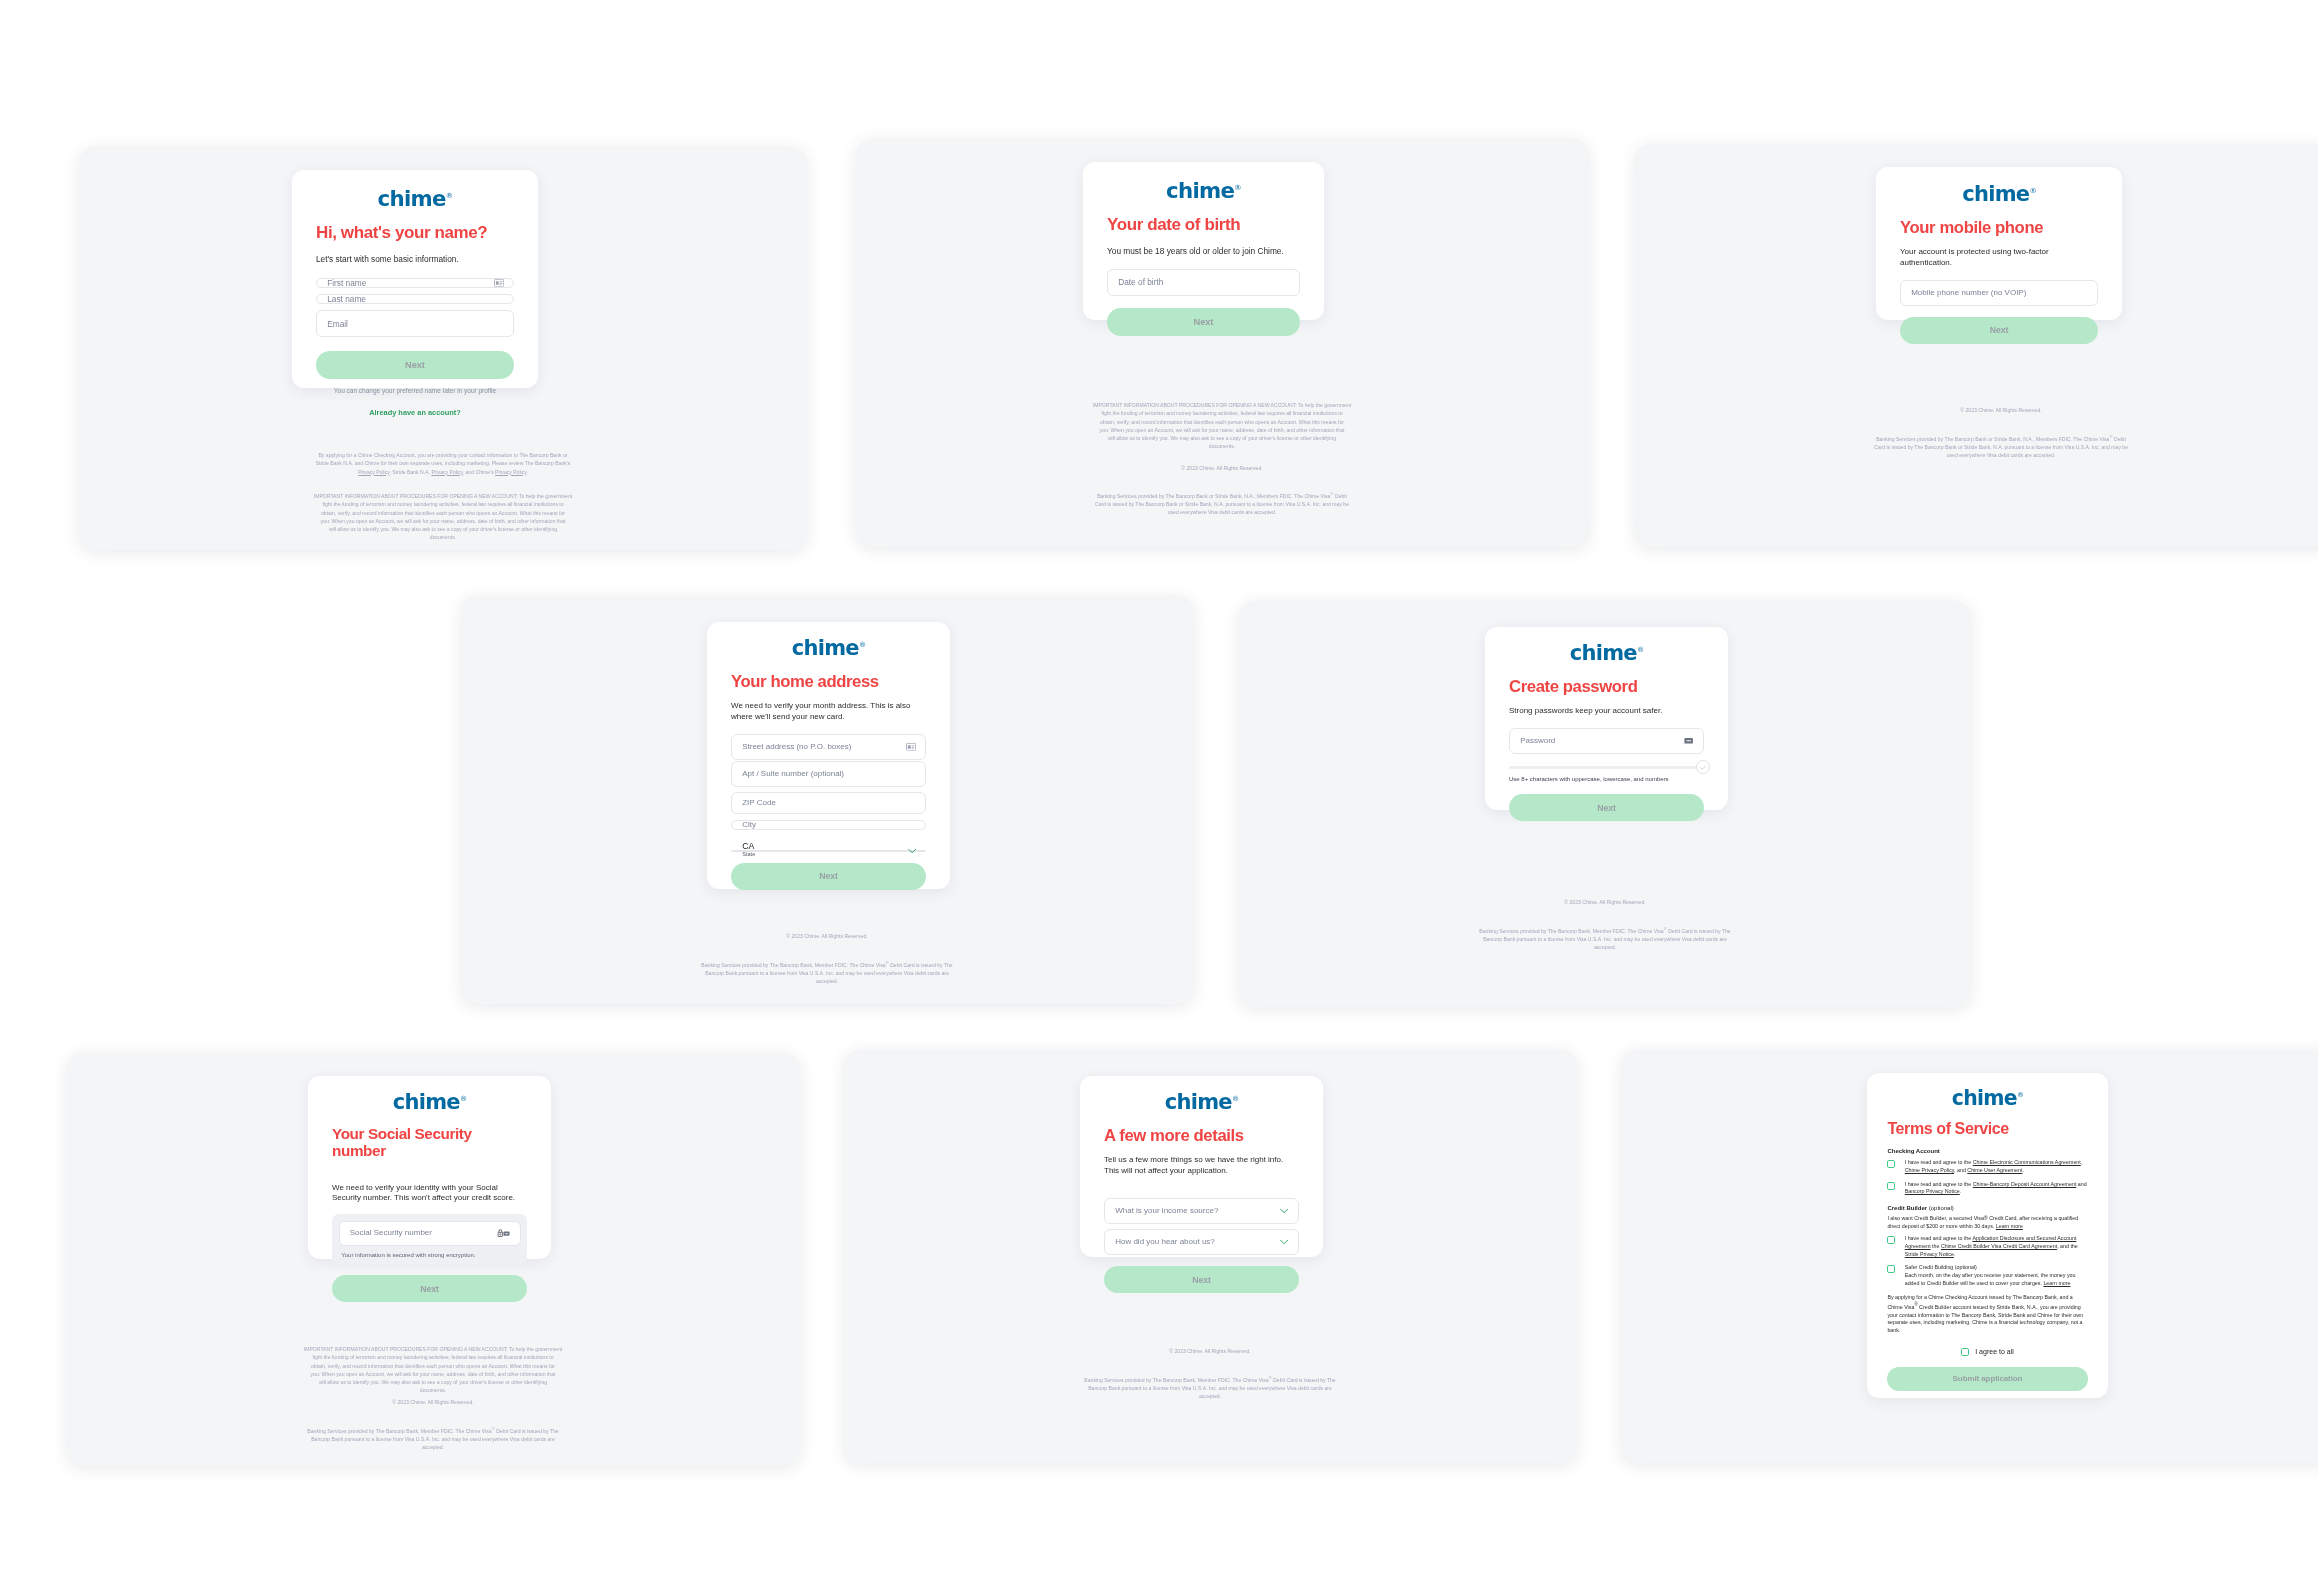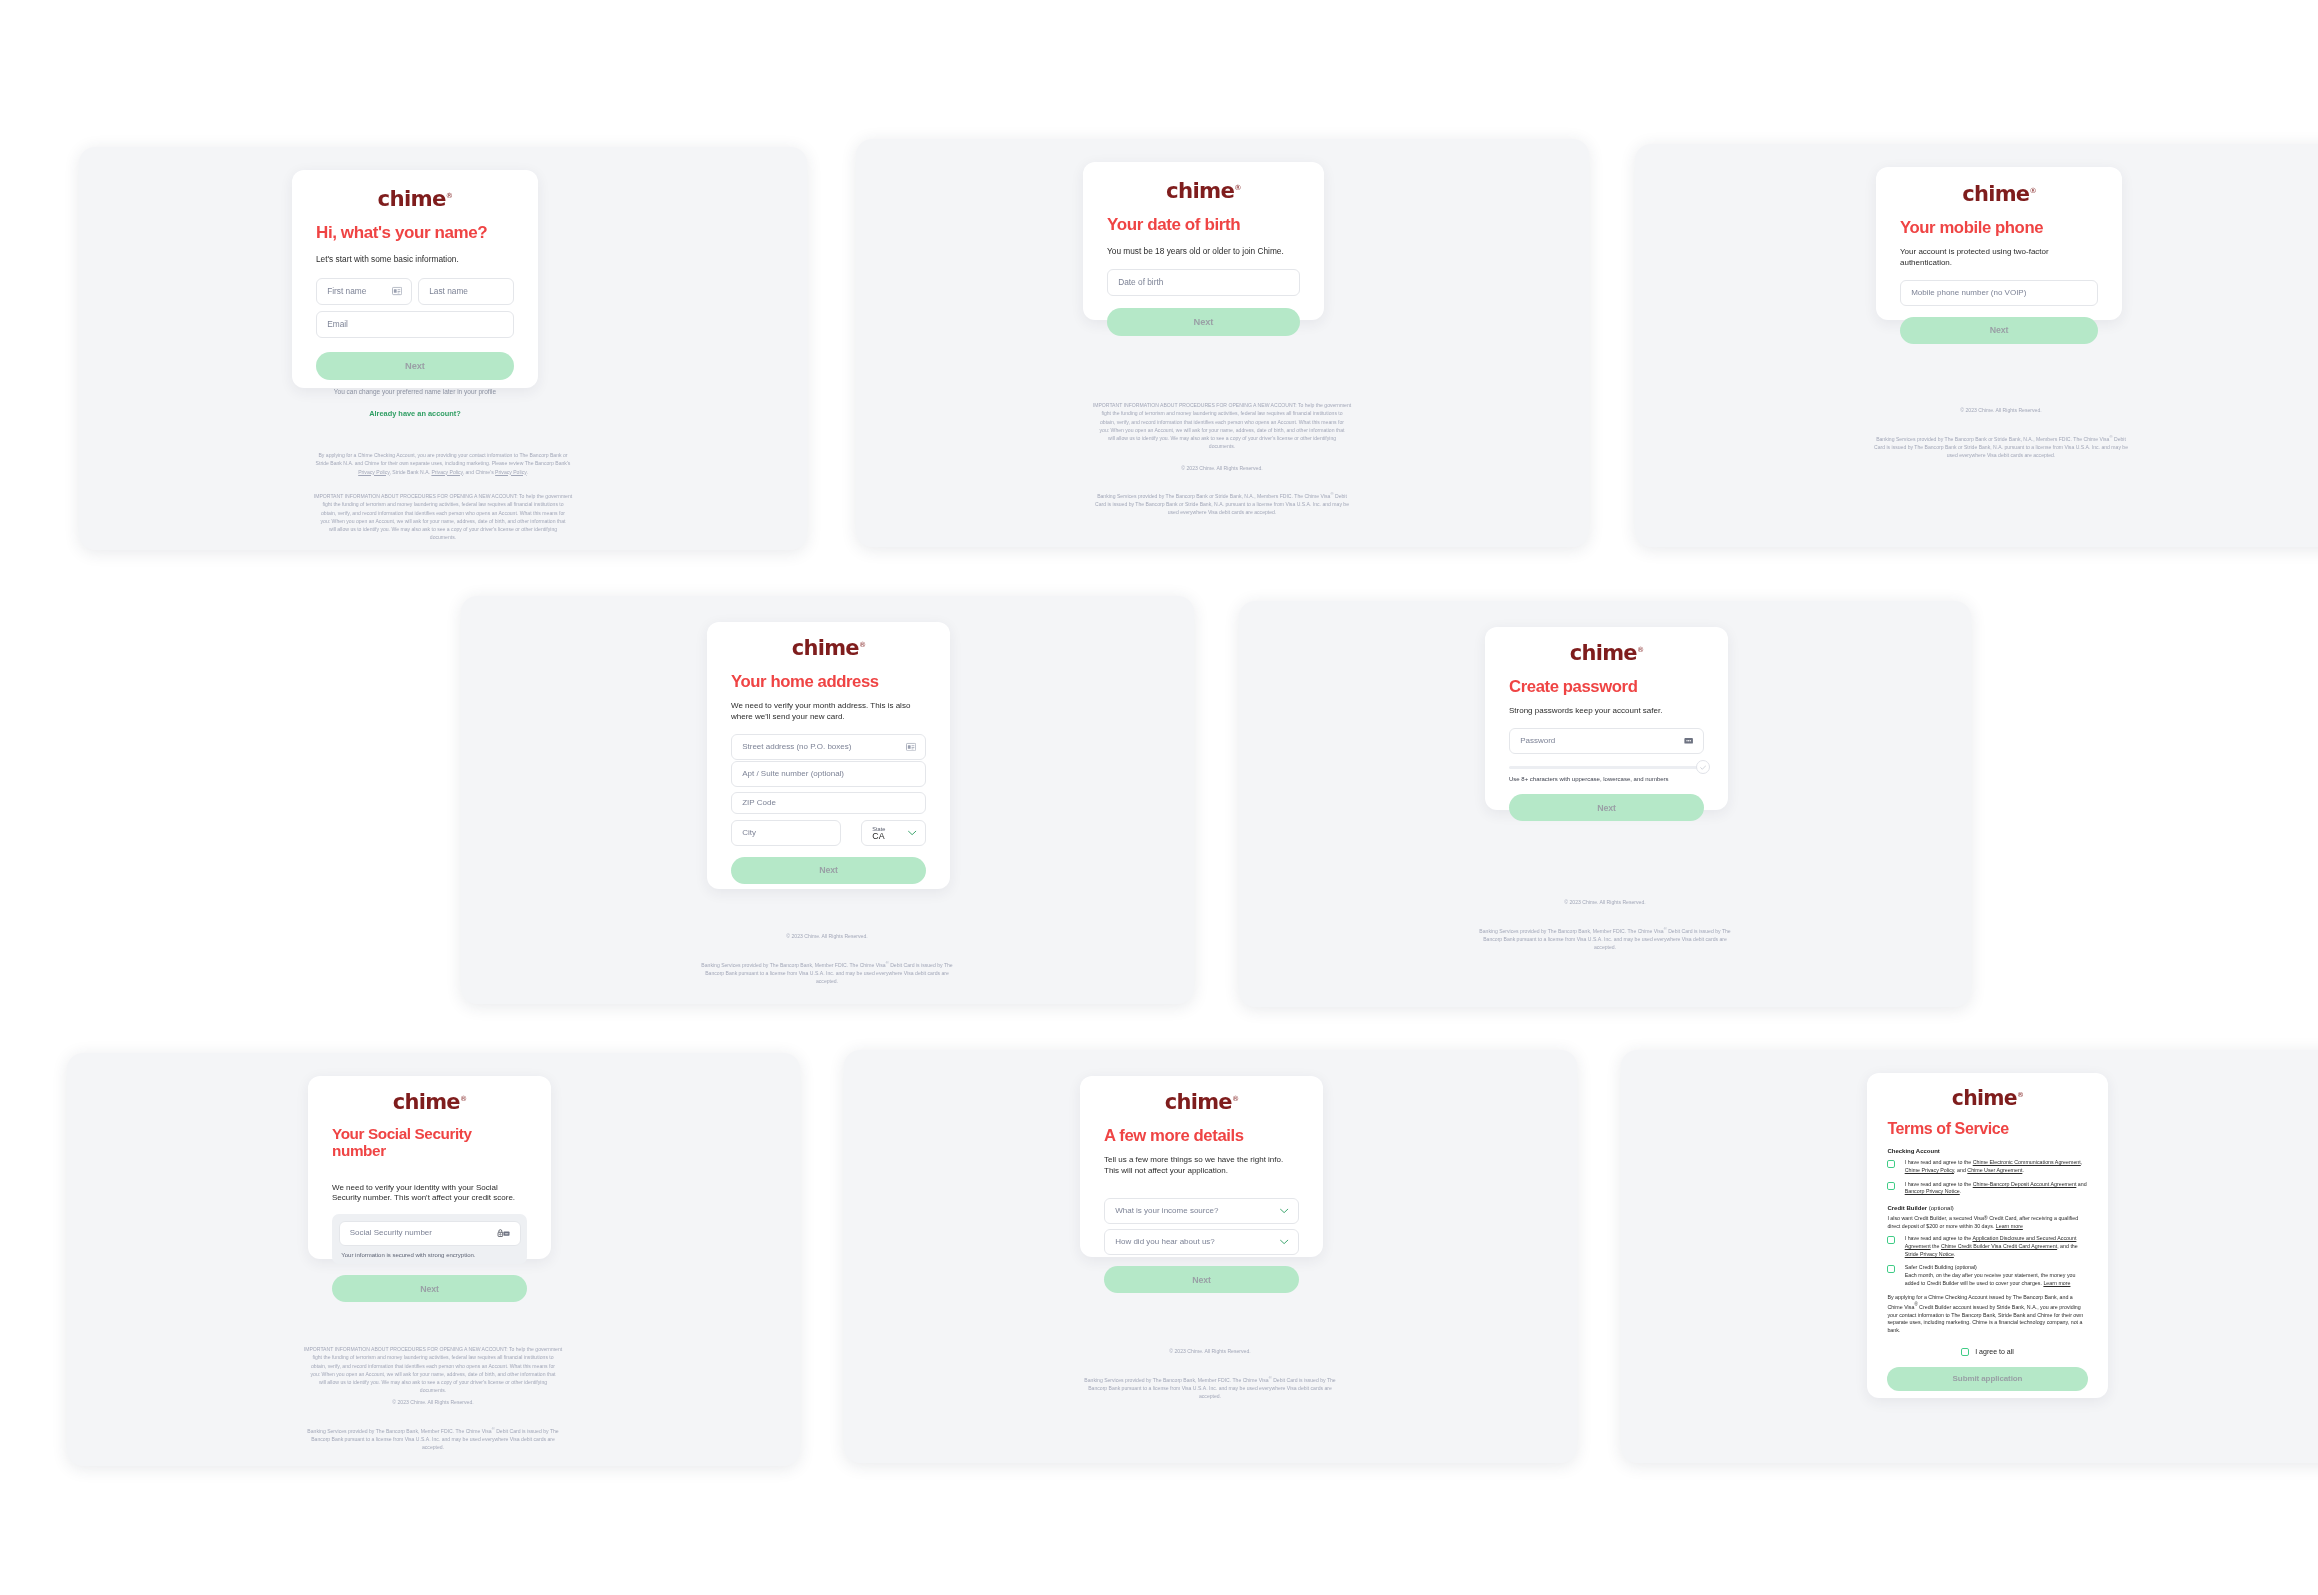--- a/index.html
+++ b/index.html
@@ -26,21 +26,21 @@
     position:absolute;
     background:#ffffff;
     border-radius:12px;
     box-shadow:0 3.7px 14px rgba(40,45,70,.07);
     box-sizing:border-box;
   }
   .card-inner{padding:0 24px;}
 
   .logo{
     text-align:center;
-    color:#7f1d1d;
+    color:#0369a1;
     font-weight:700;
     letter-spacing:-0.7px;
     line-height:1;
     font-family:"DejaVu Sans", sans-serif;
   }
   .logo sup{font-size:.34em;vertical-align:super;font-weight:400;}
 
   h1.title{
     margin:0;
     color:#ef4444;
@@ -68,21 +68,21 @@
   .field .ph{
     color:#7d8396;
     padding-left:10.2px;
     line-height:1;
     white-space:nowrap;
   }
   .field .fi{
     position:absolute;right:9.3px;top:50%;transform:translateY(-50%);
     display:flex;align-items:center;
   }
-  .row2{display:flex;}
+  .row2{display:flex;flex-direction:column;}
 
   .selfield{
     position:relative;
     border:0.5px solid #e4e6ea;
     border-radius:6px;
     background:#fff;
     box-sizing:border-box;
   }
   .selfield .sl{position:absolute;left:10.2px;top:22%;color:#55596a;}
   .selfield .sv{position:absolute;left:10.2px;bottom:17%;color:#242424;}

